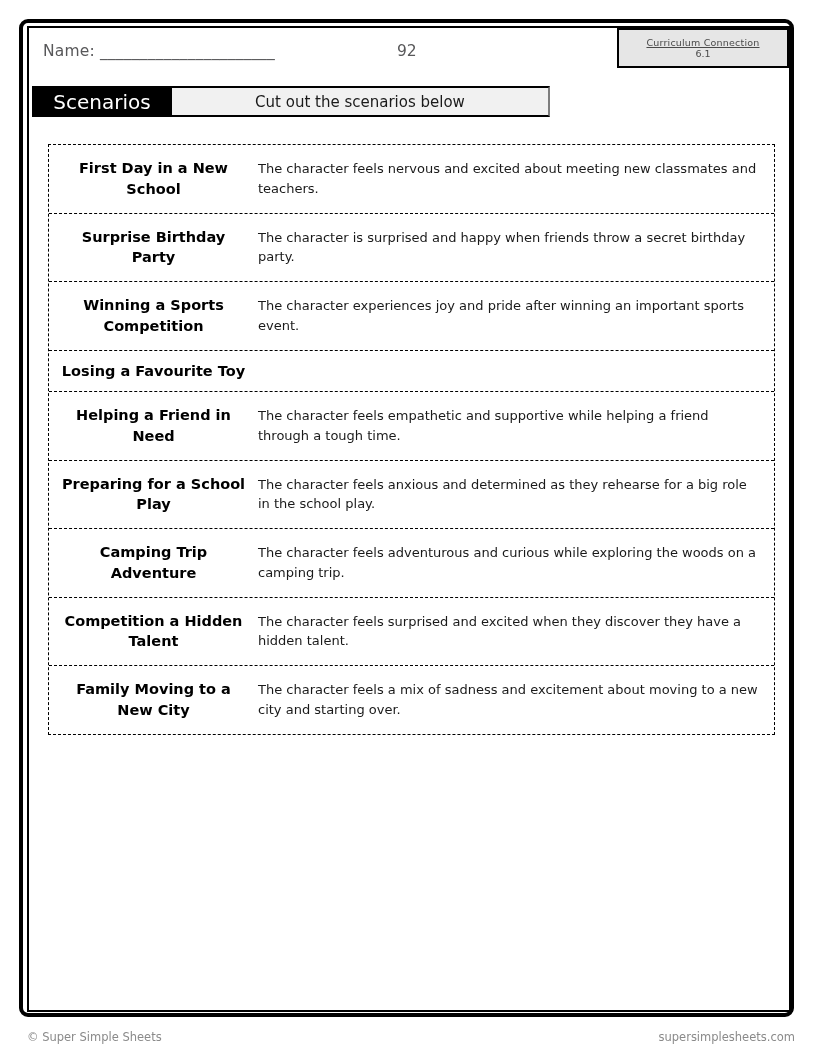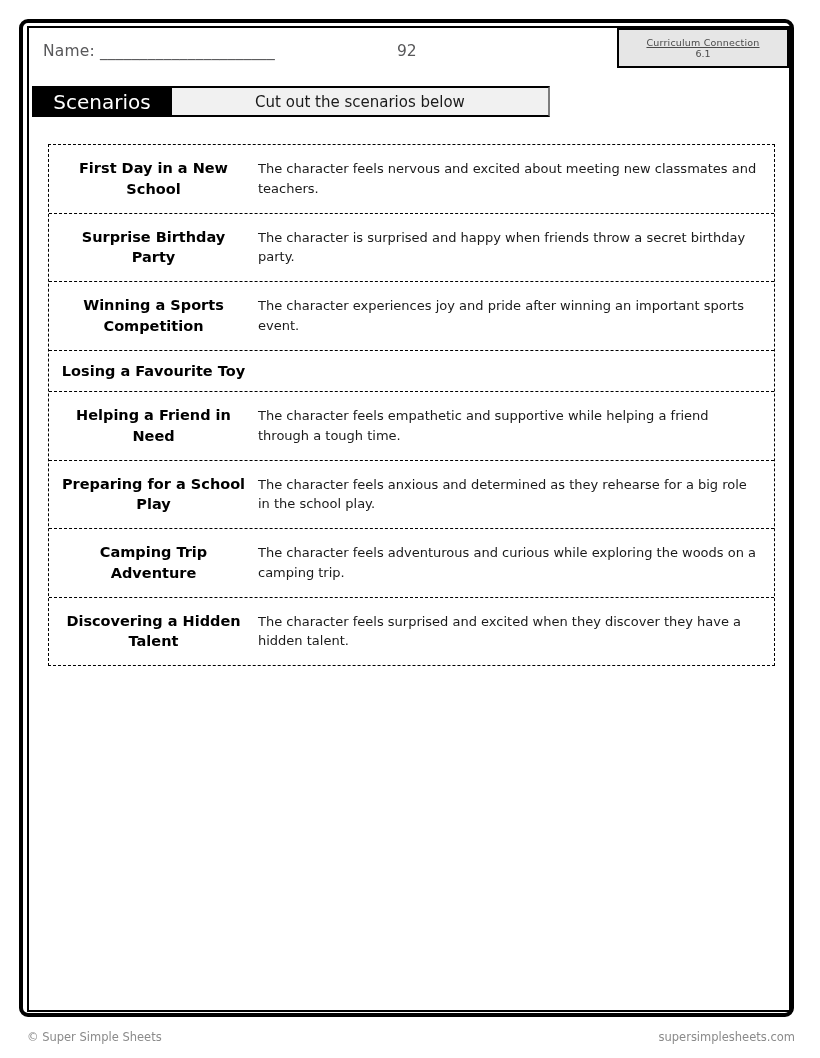--- a/index.html
+++ b/index.html
@@ -244,22 +244,26 @@
         </div>
         <div class="scenario-row">
           <div class="scenario-title">Preparing for a School Play</div>
           <div class="scenario-desc">The character feels anxious and determined as they rehearse for a big role in the school play.</div>
         </div>
         <div class="scenario-row">
           <div class="scenario-title">Camping Trip Adventure</div>
           <div class="scenario-desc">The character feels adventurous and curious while exploring the woods on a camping trip.</div>
         </div>
         <div class="scenario-row">
-          <div class="scenario-title">Discovering a Hidden Talent</div>
+          <div class="scenario-title">Competition a Hidden Talent</div>
           <div class="scenario-desc">The character feels surprised and excited when they discover they have a hidden talent.</div>
+        </div>
+        <div class="scenario-row">
+          <div class="scenario-title">Family Moving to a New City</div>
+          <div class="scenario-desc">The character feels a mix of sadness and excitement about moving to a new city and starting over.</div>
         </div>
       </div>
 
   </div>
 
   <div class="footer">
     <div class="footer-left">© Super Simple Sheets</div>
     <div class="footer-right">supersimplesheets.com</div>
   </div>
 

